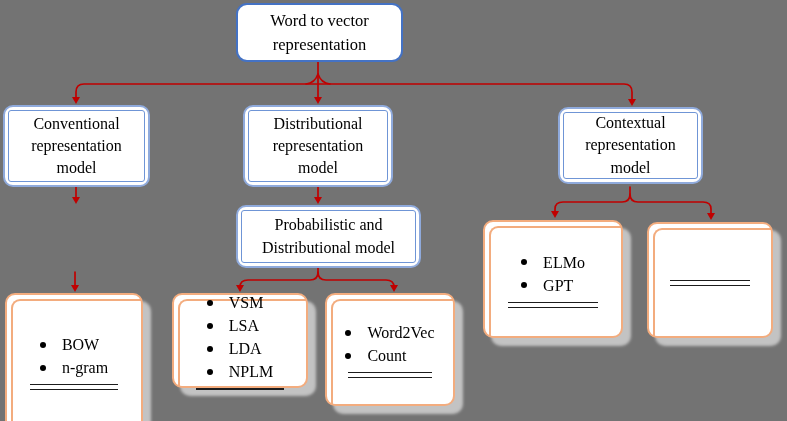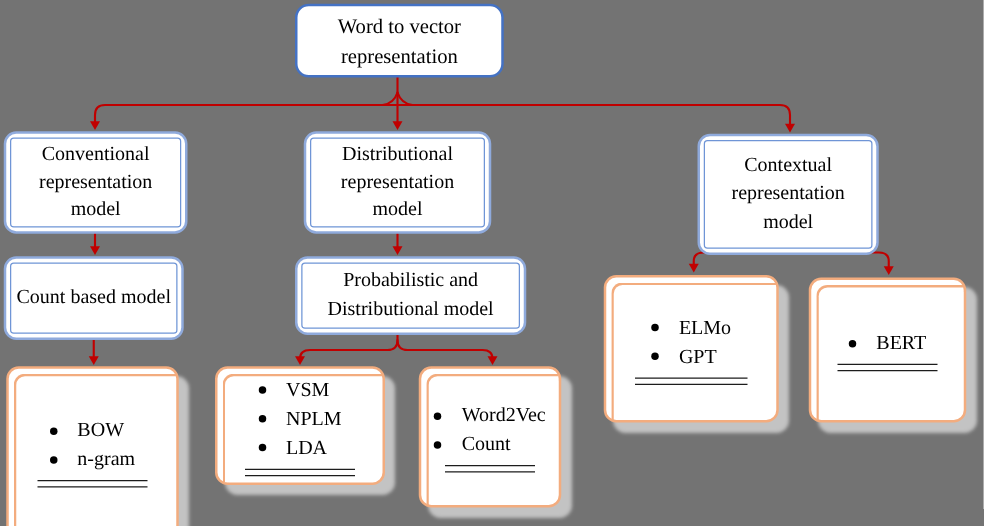--- a/index.html
+++ b/index.html
@@ -92,27 +92,24 @@
   </div>
 
   <div class="bnode" style="left:3px;top:105px;width:147px;height:82px">
     <div class="bnode-inner">Conventional representation model</div>
   </div>
 
   <div class="bnode" style="left:243px;top:105px;width:150px;height:82px">
     <div class="bnode-inner">Distributional representation model</div>
   </div>
 
-  <div class="bnode" style="left:558px;top:107px;width:145px;height:97px">
+  <div class="bnode" style="left:558px;top:107px;width:145px;height:77px">
     <div class="bnode-inner">Contextual representation model</div>
   </div>
 
-  <div class="bnode" style="left:3px;top:205px;width:144px;height:67px">
-    <div class="bnode-inner">Count based model</div>
-  </div>
 
   <div class="bnode" style="left:236px;top:205px;width:185px;height:63px">
     <div class="bnode-inner">Probabilistic and Distributional model</div>
   </div>
 
   <div class="onode" style="left:5px;top:293px;width:138px;height:137px">
     <ul class="leaf-list">
       <li>
           <span class="dot"></span>
           <span>BOW</span>
@@ -126,31 +123,35 @@
   </div>
 
   <div class="onode" style="left:172px;top:293px;width:136px;height:95px">
     <ul class="leaf-list">
       <li>
           <span class="dot"></span>
           <span>VSM</span>
         </li>
       <li>
           <span class="dot"></span>
-          <span>NPLM</span>
+          <span>LSA</span>
         </li>
       <li>
           <span class="dot"></span>
           <span>LDA</span>
         </li>
+      <li>
+          <span class="dot"></span>
+          <span>NPLM</span>
+        </li>
     </ul>
     <div class="dline"></div>
   </div>
 
-  <div class="onode" style="left:335px;top:293px;width:114px;height:113px">
+  <div class="onode" style="left:325px;top:293px;width:130px;height:113px">
     <ul class="leaf-list">
       <li>
           <span class="dot"></span>
           <span>Word2Vec</span>
         </li>
       <li>
           <span class="dot"></span>
           <span>Count</span>
         </li>
     </ul>
@@ -165,22 +166,16 @@
         </li>
       <li>
           <span class="dot"></span>
           <span>GPT</span>
         </li>
     </ul>
     <div class="dline"></div>
   </div>
 
   <div class="onode" style="left:647px;top:222px;width:126px;height:116px">
-    <ul class="leaf-list">
-      <li>
-          <span class="dot"></span>
-          <span>BERT</span>
-        </li>
-    </ul>
     <div class="dline"></div>
   </div>
 
 </div>
 
 </body></html>

